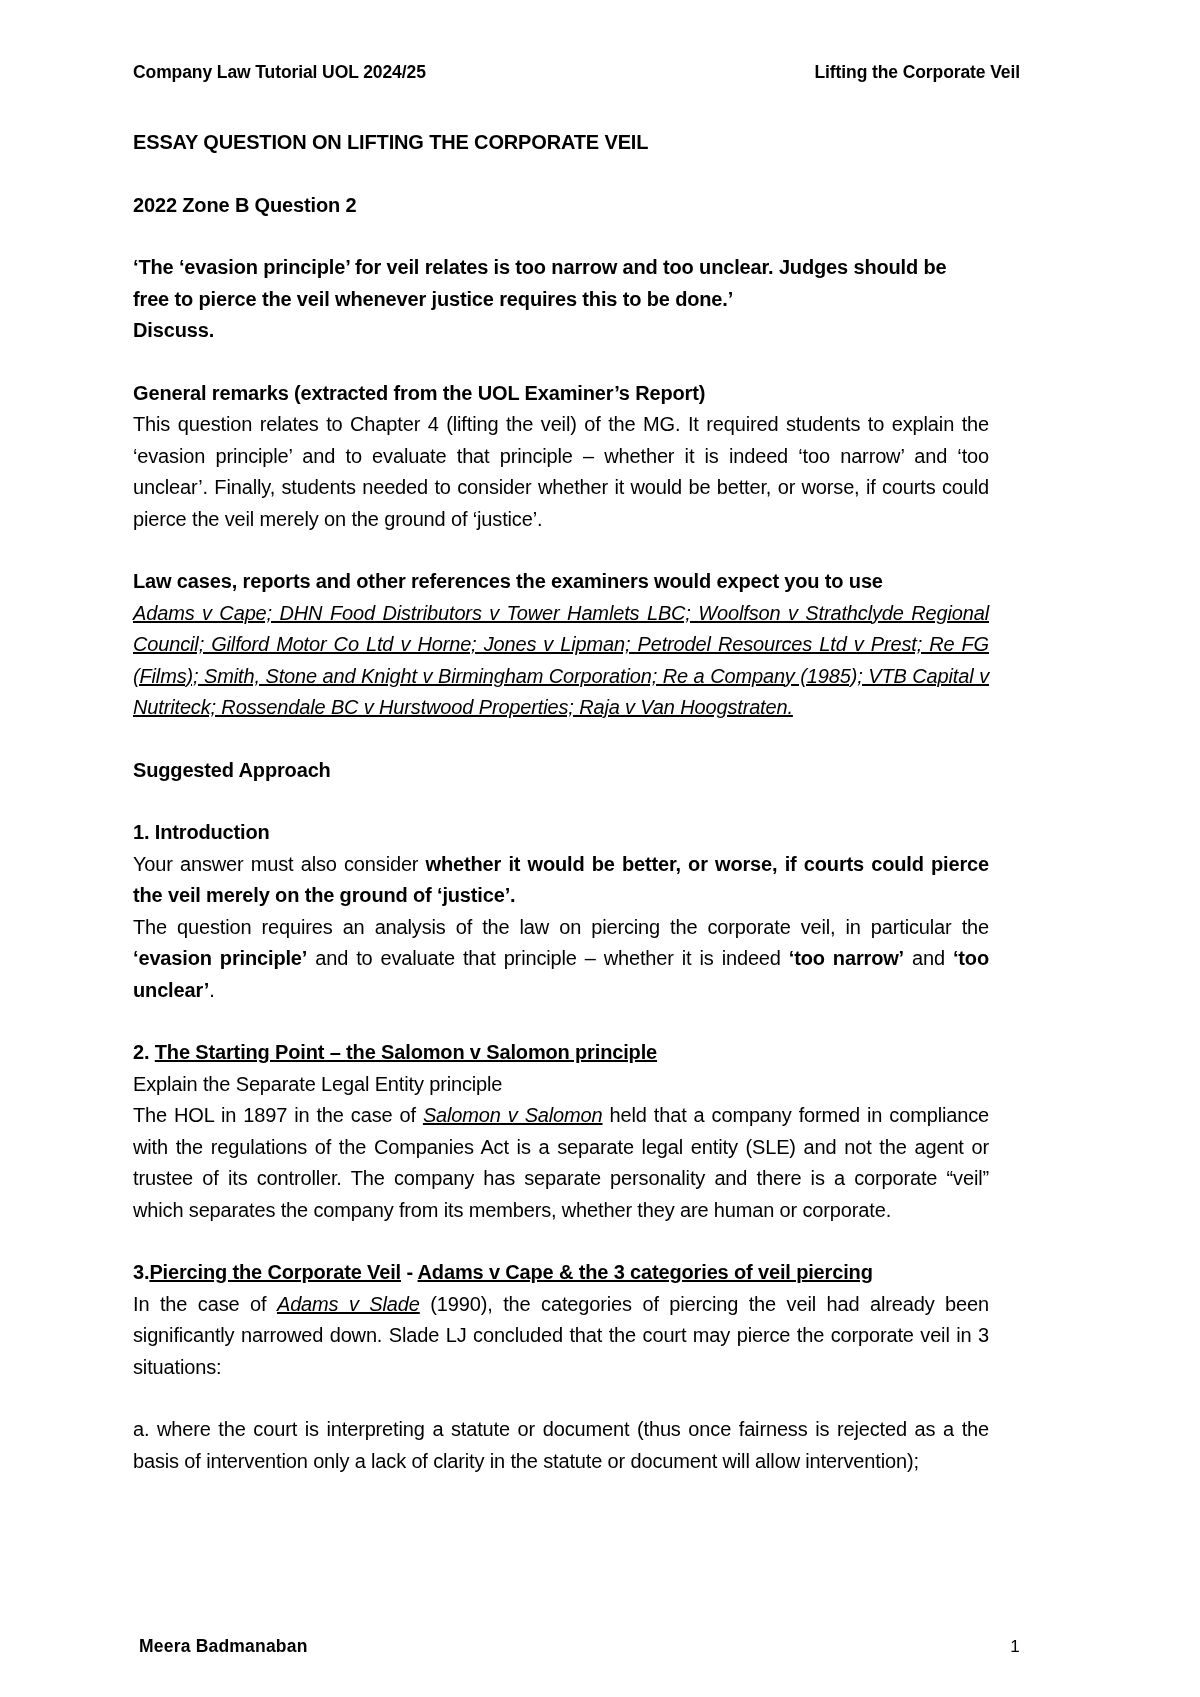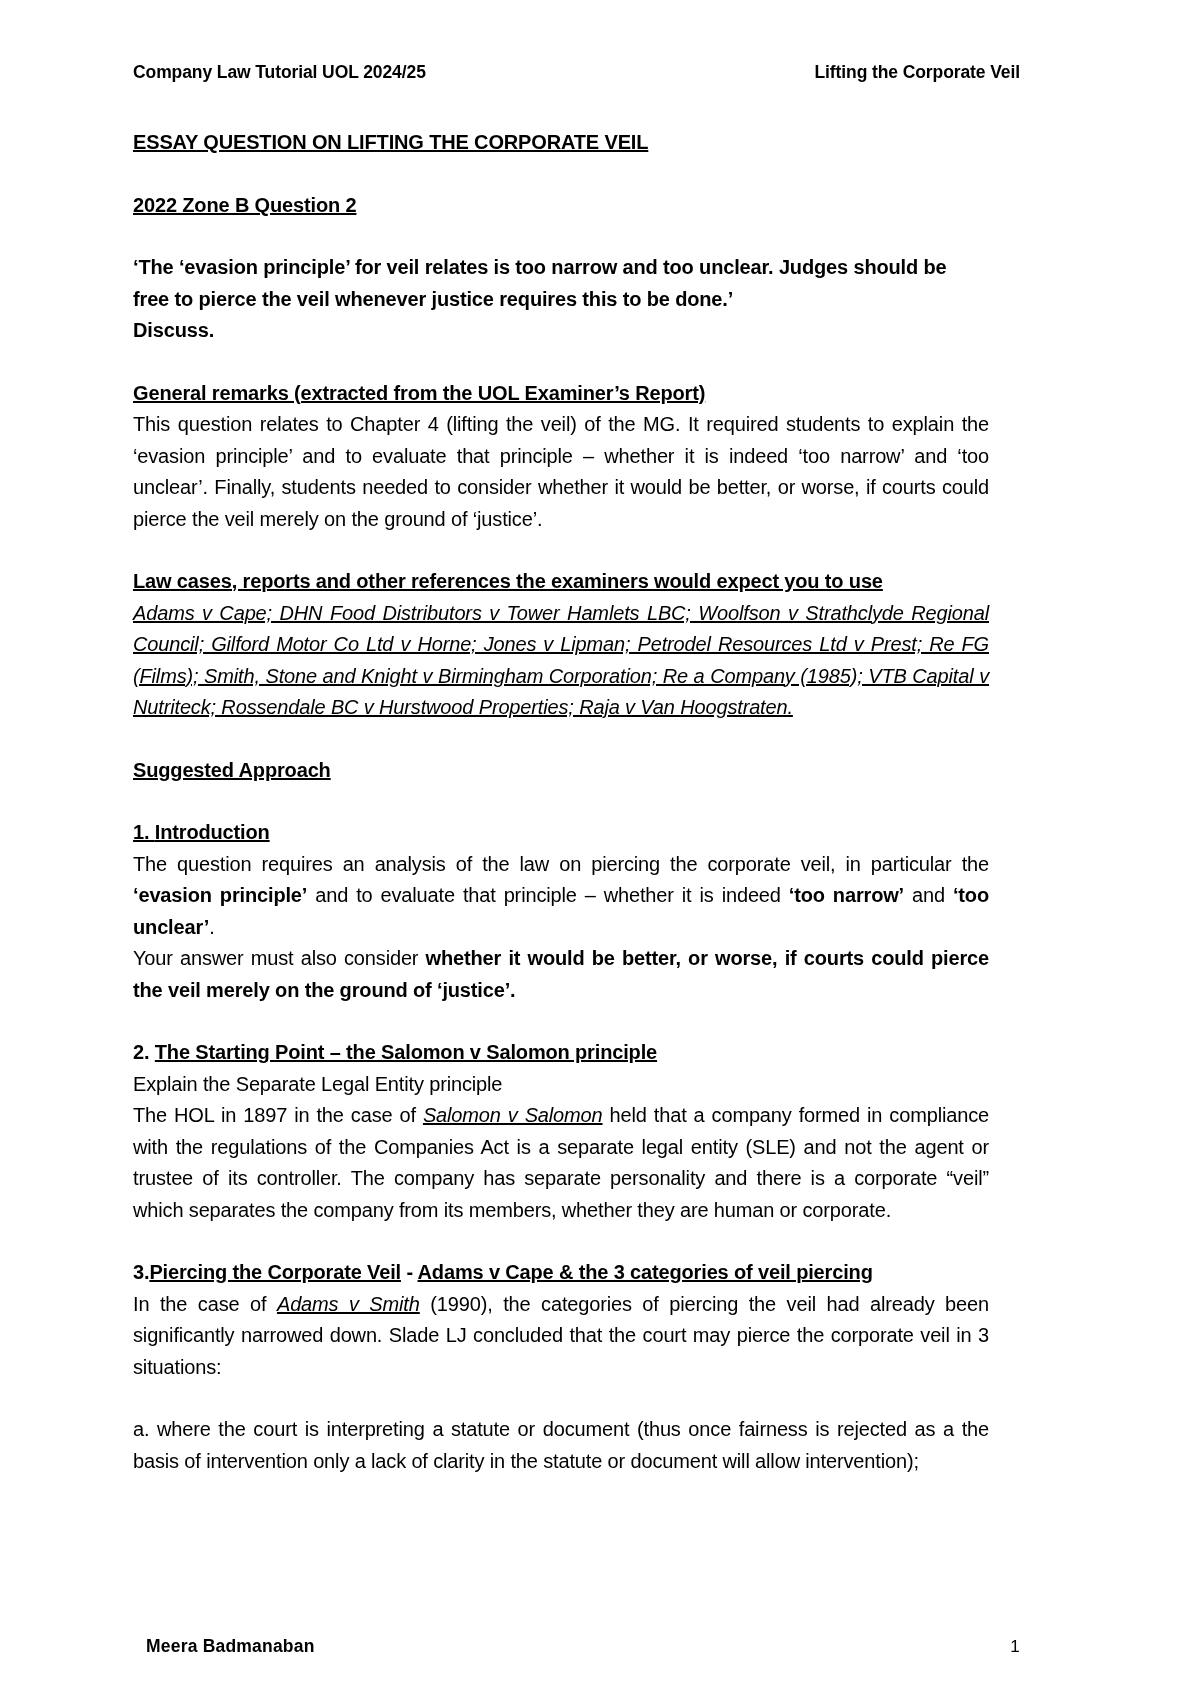--- a/index.html
+++ b/index.html
@@ -41,33 +41,32 @@
     font-size: 20px;
     line-height: 31.5px;
     letter-spacing: -0.15px;
   }
   .just { text-align: justify; }
   .ul { text-decoration: underline; }
   .b  { font-weight: bold; }
   .i  { font-style: italic; text-decoration: underline; }
   .heading-ul {
     font-weight: bold;
-    text-decoration: underline;
     font-size: 20px;
     line-height: 31.5px;
   }
   .plain-bold { font-weight: bold; }
 
   .gap-sm { height: 31px; }
   .gap-md { height: 31px; }
 
   
   .doc-footer {
     position: absolute;
-    left: 146px;
+    left: 139px;
     right: 180px;
     bottom: 40px;
     display: flex;
     justify-content: space-between;
     align-items: center;
     font-weight: bold;
     font-size: 17.5px;
     letter-spacing: 0.2px;
   }
   .doc-footer .pageno { font-weight: normal; font-size: 17px; }
@@ -106,33 +105,33 @@
     <p class="heading-ul">Law cases, reports and other references the examiners would expect you to use</p>
     <p class="just i">Adams v Cape; DHN Food Distributors v Tower Hamlets LBC; Woolfson v Strathclyde Regional Council; Gilford Motor Co Ltd v Horne; Jones v Lipman; Petrodel Resources Ltd v Prest; Re FG (Films); Smith, Stone and Knight v Birmingham Corporation; Re a Company (1985); VTB Capital v Nutriteck; Rossendale BC v Hurstwood Properties; Raja v Van Hoogstraten.</p>
 
     <div class="gap-sm"></div>
 
     <p class="heading-ul">Suggested Approach</p>
 
     <div class="gap-sm"></div>
 
     <p class="heading-ul"><span>1. </span><span>Introduction</span></p>
+    <p class="just"><span>Your answer must also consider </span><span class="b">whether it would be better, or worse, if courts could pierce the veil merely on the ground of ‘justice’.</span></p>
     <p class="just"><span>The question requires an analysis of the law on piercing the corporate veil, in particular the </span><span class="b">‘evasion principle’</span><span> and to evaluate that principle – whether it is indeed </span><span class="b">‘too narrow’</span><span> and </span><span class="b">‘too unclear’</span><span>.</span></p>
-    <p class="just"><span>Your answer must also consider </span><span class="b">whether it would be better, or worse, if courts could pierce the veil merely on the ground of ‘justice’.</span></p>
 
     <div class="gap-md"></div>
 
     <p style="font-size:20px;line-height:31.5px;"><span class="b">2. </span><span class="b ul">The Starting Point – the Salomon v Salomon principle</span></p>
     <p>Explain the Separate Legal Entity principle</p>
     <p class="just"><span>The HOL in 1897 in the case of </span><span class="i">Salomon v Salomon</span><span> held that a company formed in compliance with the regulations of the Companies Act is a separate legal entity (SLE) and not the agent or trustee of its controller. The company has separate personality and there is a corporate “veil” which separates the company from its members, whether they are human or corporate.</span></p>
 
     <div class="gap-md"></div>
 
     <p style="font-size:20px;line-height:31.5px;"><span class="b">3.</span><span class="b ul">Piercing the Corporate Veil</span><span class="b"> - </span><span class="b ul">Adams v Cape &amp; the 3 categories of veil piercing</span></p>
-    <p class="just"><span>In the case of </span><span class="i">Adams v Smith</span><span> (1990), the categories of piercing the veil had already been significantly narrowed down. Slade LJ concluded that the court may pierce the corporate veil in 3 situations:</span></p>
+    <p class="just"><span>In the case of </span><span class="i">Adams v Slade</span><span> (1990), the categories of piercing the veil had already been significantly narrowed down. Slade LJ concluded that the court may pierce the corporate veil in 3 situations:</span></p>
 
     <div class="gap-md"></div>
 
     <p class="just">a. where the court is interpreting a statute or document (thus once fairness is rejected as a the basis of intervention only a lack of clarity in the statute or document will allow intervention);</p>
 
   </div>
 
   <div class="doc-footer">
     <span>Meera Badmanaban</span>
     <span class="pageno">1</span>

